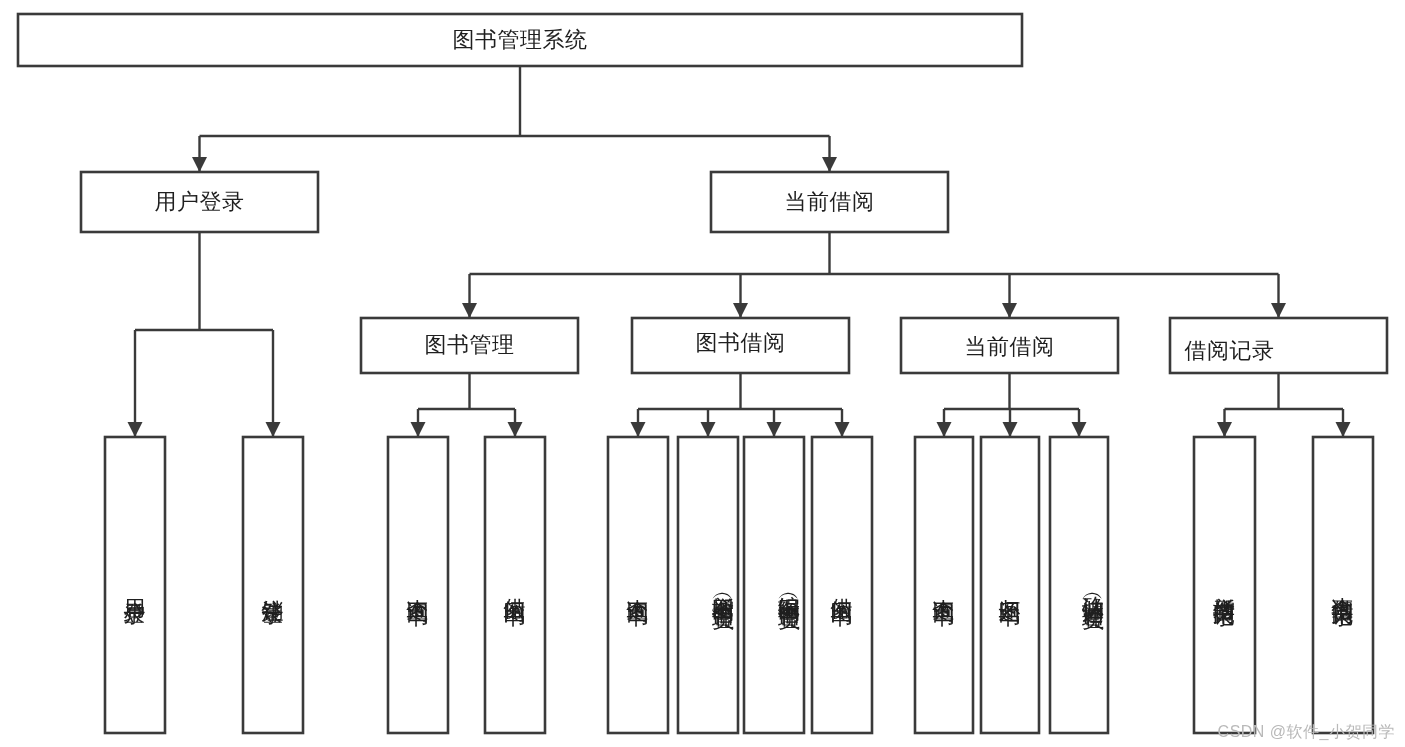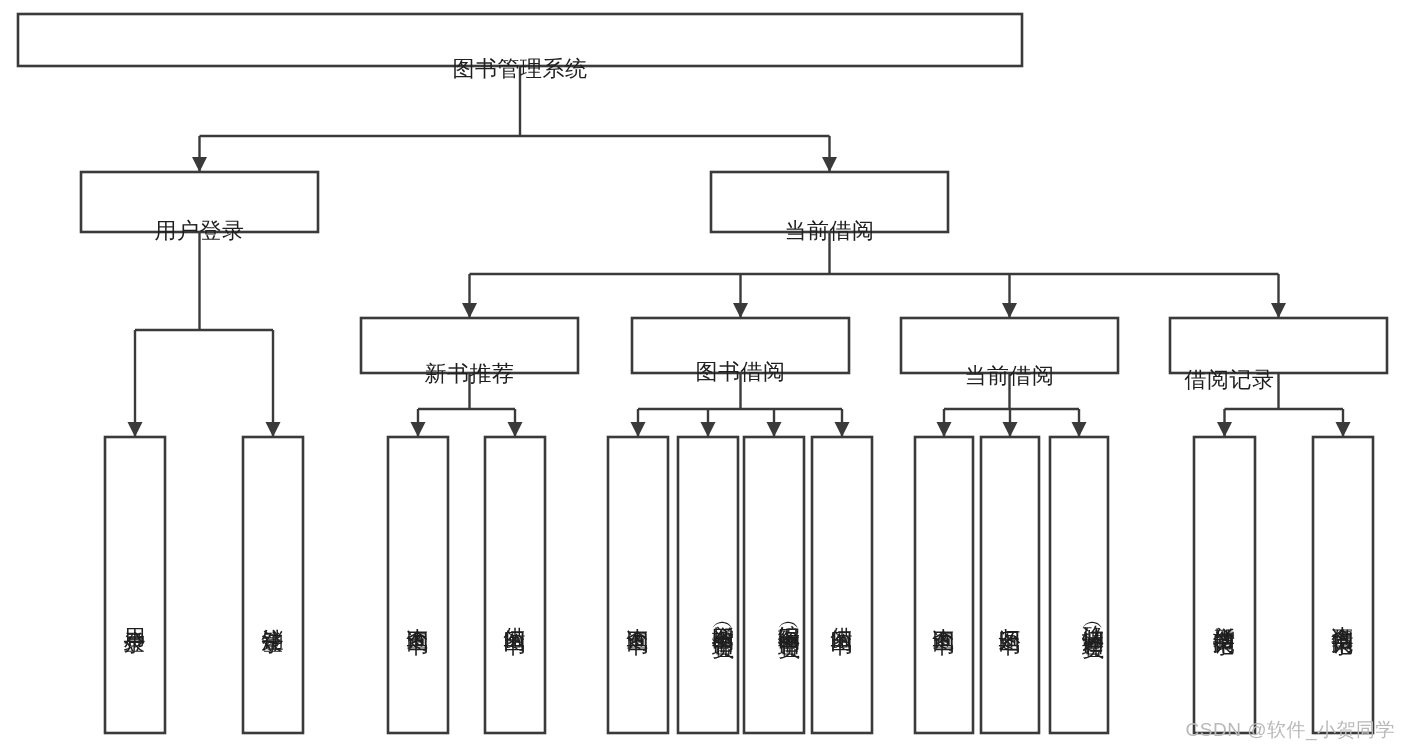--- a/index.html
+++ b/index.html
@@ -38,21 +38,20 @@
     fill: #3a3a3a;
   }
   .node-label {
     position: absolute;
     display: flex;
     align-items: center;
     justify-content: center;
     color: #1f1f1f;
     font-family: "Liberation Sans", "DejaVu Sans", sans-serif;
     pointer-events: none;
-    margin-top: 29px;
   }
   .node-label.horizontal {
     font-size: 22px;
     line-height: 1.2;
     letter-spacing: 0.5px;
   }
   .node-label.vertical {
     writing-mode: vertical-rl;
     text-orientation: upright;
     font-size: 22px;
@@ -63,21 +62,21 @@
     box-sizing: border-box;
   }
   .node-label.vertical.centered {
     align-items: center;
     padding-top: 0;
   }
   .watermark {
     position: absolute;
     right: 10px;
     bottom: 4px;
-    font-size: 19px;
+    font-size: 16px;
     color: #b9b9b9;
     font-family: "Liberation Sans", "DejaVu Sans", sans-serif;
     white-space: nowrap;
     letter-spacing: 0.5px;
   }
 </style>
 </head>
 <body>
 
 <div id="diagram-root">
@@ -160,21 +159,21 @@
         <rect x="1313" y="437" width="60" height="296" class="node-box"></rect>
       </g>
   </svg>
 
   <div id="labels">
       <div class="node-label horizontal" style="left: 18px; top: 14px; width: 1004px; height: 52px;">图书管理系统</div>
       <div class="node-label horizontal" style="left: 81px; top: 172px; width: 237px; height: 60px;">用户登录</div>
       <div class="node-label vertical centered" style="left: 105px; top: 437px; width: 60px; height: 296px;">用户登录</div>
       <div class="node-label vertical centered" style="left: 243px; top: 437px; width: 60px; height: 296px;">注销登录</div>
       <div class="node-label horizontal" style="left: 711px; top: 172px; width: 237px; height: 60px;">当前借阅</div>
-      <div class="node-label horizontal" style="left: 361px; top: 318px; width: 217px; height: 55px;">新书推荐</div>
+      <div class="node-label horizontal" style="left: 361px; top: 318px; width: 217px; height: 55px;">图书管理</div>
       <div class="node-label vertical centered" style="left: 388px; top: 437px; width: 60px; height: 296px;">查询图书</div>
       <div class="node-label vertical centered" style="left: 485px; top: 437px; width: 60px; height: 296px;">借阅图书</div>
       <div class="node-label horizontal" style="left: 632px; top: 316px; width: 217px; height: 55px;">图书借阅</div>
       <div class="node-label vertical centered" style="left: 608px; top: 437px; width: 60px; height: 296px;">查询图书</div>
       <div class="node-label vertical" style="left: 678px; top: 437px; width: 60px; height: 296px;">新增图书（管理员）</div>
       <div class="node-label vertical" style="left: 744px; top: 437px; width: 60px; height: 296px;">编辑图书（管理员）</div>
       <div class="node-label vertical centered" style="left: 812px; top: 437px; width: 60px; height: 296px;">借阅图书</div>
       <div class="node-label horizontal" style="left: 901px; top: 318px; width: 217px; height: 58px;">当前借阅</div>
       <div class="node-label vertical centered" style="left: 915px; top: 437px; width: 58px; height: 296px;">查询图书</div>
       <div class="node-label vertical centered" style="left: 981px; top: 437px; width: 58px; height: 296px;">归还图书</div>

